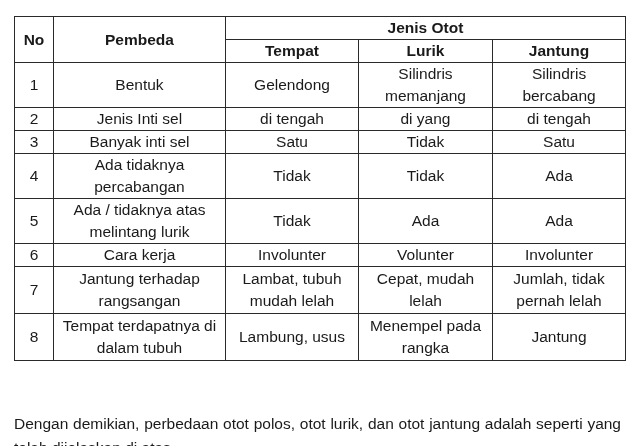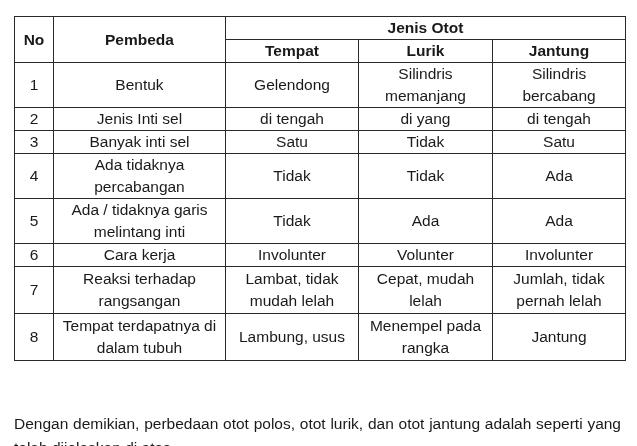--- a/index.html
+++ b/index.html
@@ -83,36 +83,36 @@
     </tr>
     <tr class="r-2line">
       <td class="c-no">4</td>
       <td class="c-pem">Ada tidaknya percabangan</td>
       <td class="c-val">Tidak</td>
       <td class="c-val">Tidak</td>
       <td class="c-val">Ada</td>
     </tr>
     <tr class="r-2line">
       <td class="c-no">5</td>
-      <td class="c-pem">Ada / tidaknya garis melintang inti</td>
+      <td class="c-pem">Ada / tidaknya atas melintang lurik</td>
       <td class="c-val">Tidak</td>
       <td class="c-val">Ada</td>
       <td class="c-val">Ada</td>
     </tr>
     <tr class="r-1line">
       <td class="c-no">6</td>
       <td class="c-pem">Cara kerja</td>
       <td class="c-val">Involunter</td>
       <td class="c-val">Volunter</td>
       <td class="c-val">Involunter</td>
     </tr>
     <tr class="r-2line-tight">
       <td class="c-no">7</td>
-      <td class="c-pem">Reaksi terhadap rangsangan</td>
-      <td class="c-val">Lambat, tidak mudah lelah</td>
+      <td class="c-pem">Jantung terhadap rangsangan</td>
+      <td class="c-val">Lambat, tubuh mudah lelah</td>
       <td class="c-val">Cepat, mudah lelah</td>
       <td class="c-val">Jumlah, tidak pernah lelah</td>
     </tr>
     <tr class="r-2line-tight">
       <td class="c-no">8</td>
       <td class="c-pem">Tempat terdapatnya di dalam tubuh</td>
       <td class="c-val">Lambung, usus</td>
       <td class="c-val">Menempel pada rangka</td>
       <td class="c-val">Jantung</td>
     </tr>

